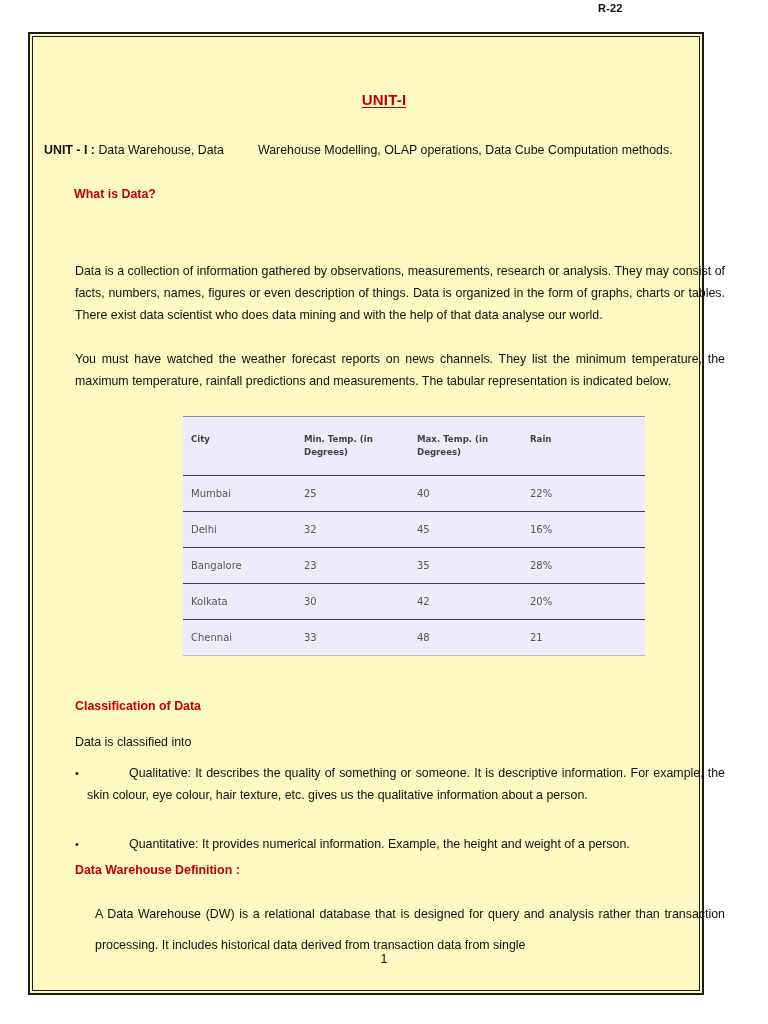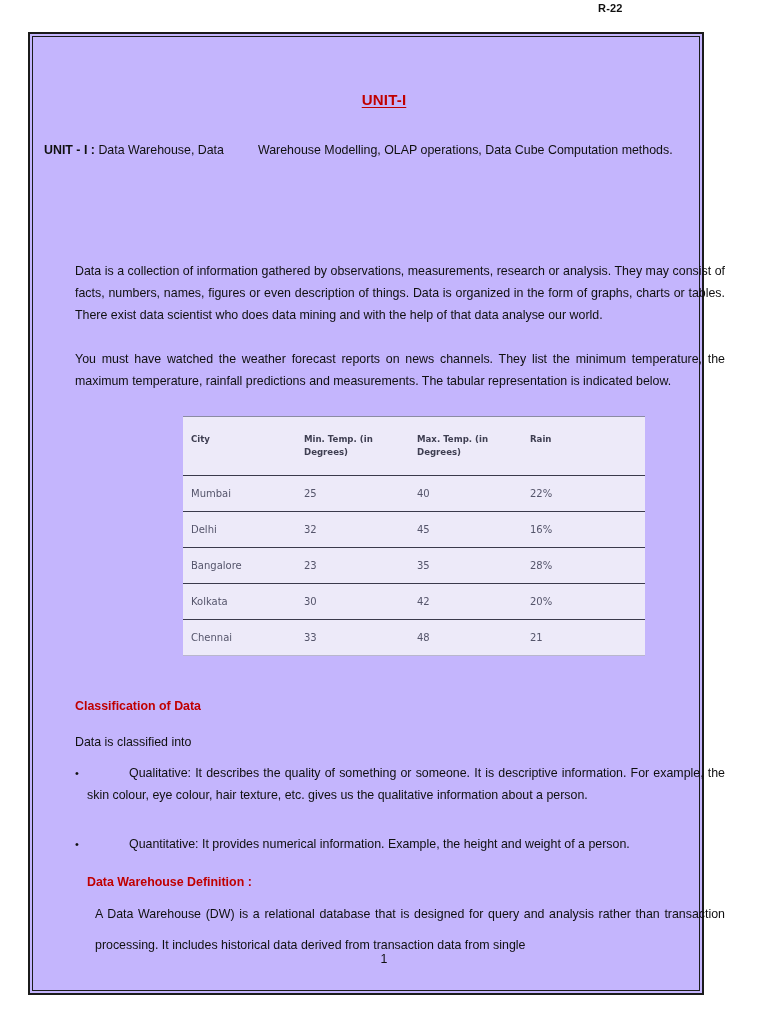--- a/index.html
+++ b/index.html
@@ -36,21 +36,21 @@
   }
 
   
   .page-frame {
     position: absolute;
     left: 28px;
     top: 32px;
     width: 676px;
     height: 963px;
     border: 2.2px solid #1b1b1b;
-    background: #c4b5fd;
+    background: #fef9c3;
   }
   .page-frame-inner {
     position: absolute;
     left: 2.4px;
     top: 2.4px;
     right: 2.4px;
     bottom: 2.4px;
     border: 0.9px solid #1b1b1b;
   }
 
@@ -86,21 +86,21 @@
 
   .red-head {
     color: #C00000;
     font-weight: bold;
     font-size: 12.4px;
   }
   .red-head.indent { margin-left: 30px; }
 
   .h-what-is-data { margin: 26px 0 0 0; }
   .h-classification { margin: 0; position: absolute; left: 31px; top: 655px; }
-  .h-dw-def { margin: 12px; position: absolute; left: 31px; top: 819px; }
+  .h-dw-def { margin: 0; position: absolute; left: 31px; top: 819px; }
 
   .para {
     font-size: 12.4px;
     line-height: 22px;
     text-align: justify;
     color: #101010;
   }
 
   .p-data-def {
     position: absolute;
@@ -220,20 +220,21 @@
   <div class="page-frame-inner"></div>
 
   <div class="content">
 
     <div class="unit-title">UNIT-I</div>
 
     <div class="syllabus-line">
       <span class="lead">UNIT - I :</span><span> Data Warehouse, Data</span><span class="gap"></span><span>Warehouse Modelling, OLAP operations, Data Cube Computation methods.</span>
     </div>
 
+    <div class="red-head indent h-what-is-data">What is Data?</div>
 
     <div class="para p-data-def">
       <span>Data is a collection of information gathered by observations, measurements, research or analysis. They may consist of facts, numbers, names, figures or even description of things. Data is organized in the form of </span><span class="underlined">graphs</span><span>, charts or tables. There exist data scientist who does data mining and with the help of that data analyse our world.</span>
     </div>
 
     <div class="para p-weather">You must have watched the weather forecast reports on news channels. They list the minimum temperature, the maximum temperature, rainfall predictions and measurements. The tabular representation is indicated below.</div>
 
     <div class="weather-table-wrap">
       <table class="weather-table">
         <colgroup>

